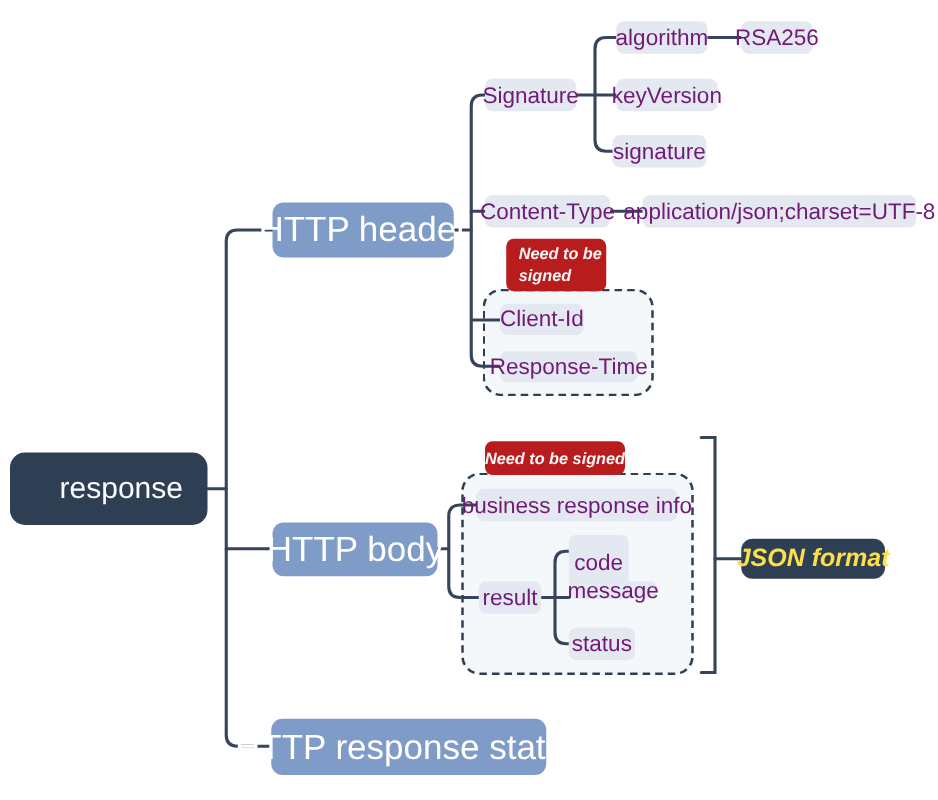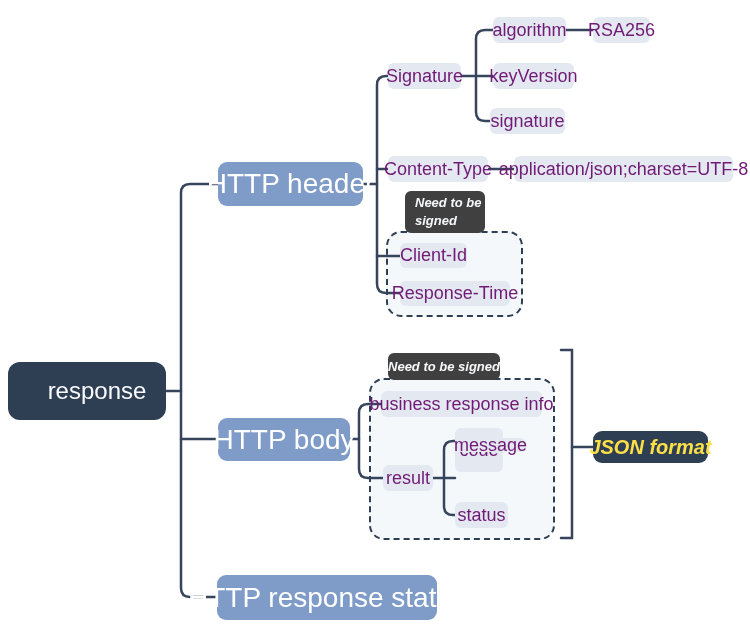--- a/index.html
+++ b/index.html
@@ -43,21 +43,21 @@
     border-radius: 9px;
     font-size: 28px;
   }
   .node-leaf {
     background: #e3e8f1;
     color: #701a75;
     border-radius: 6px;
     font-size: 18px;
   }
   .node-callout {
-    background: #404040;
+    background: #b91c1c;
     color: #f5f6f8;
     border-radius: 6px;
     font-weight: bold;
     font-style: italic;
     font-size: 13px;
     z-index: 4;
   }
   .node-callout.multiline {
     flex-direction: column;
     align-items: flex-start;
@@ -144,18 +144,18 @@
     <div>Need to be</div>
     <div>signed</div>
   </div>
   <div class="node node-leaf" style="left:400px; top:243px; width:67px; height:25px;">Client-Id</div>
   <div class="node node-leaf" style="left:400px; top:281px; width:110px; height:25px;">Response-Time</div>
 
   <div class="node node-callout" style="left:388px; top:353px; width:112px; height:27px;">Need to be signed</div>
   <div class="node node-leaf" style="left:381px; top:391px; width:161px; height:26px;">business response info</div>
   <div class="node node-leaf" style="left:383px; top:465px; width:50px; height:26px;">result</div>
   <div class="node node-leaf" style="left:455px; top:428px; width:48px; height:44px;">code</div>
-  <div class="node node-leaf" style="left:455px; top:438px; width:71px; height:14px;">message</div>
+  <div class="node node-leaf" style="left:455px; top:465px; width:71px; height:14px;">message</div>
   <div class="node node-leaf" style="left:455px; top:502px; width:53px; height:26px;">status</div>
 
   <div class="node node-json" style="left:593px; top:431px; width:115px; height:32px;">JSON format</div>
 
 </div>
 
 </body></html>

